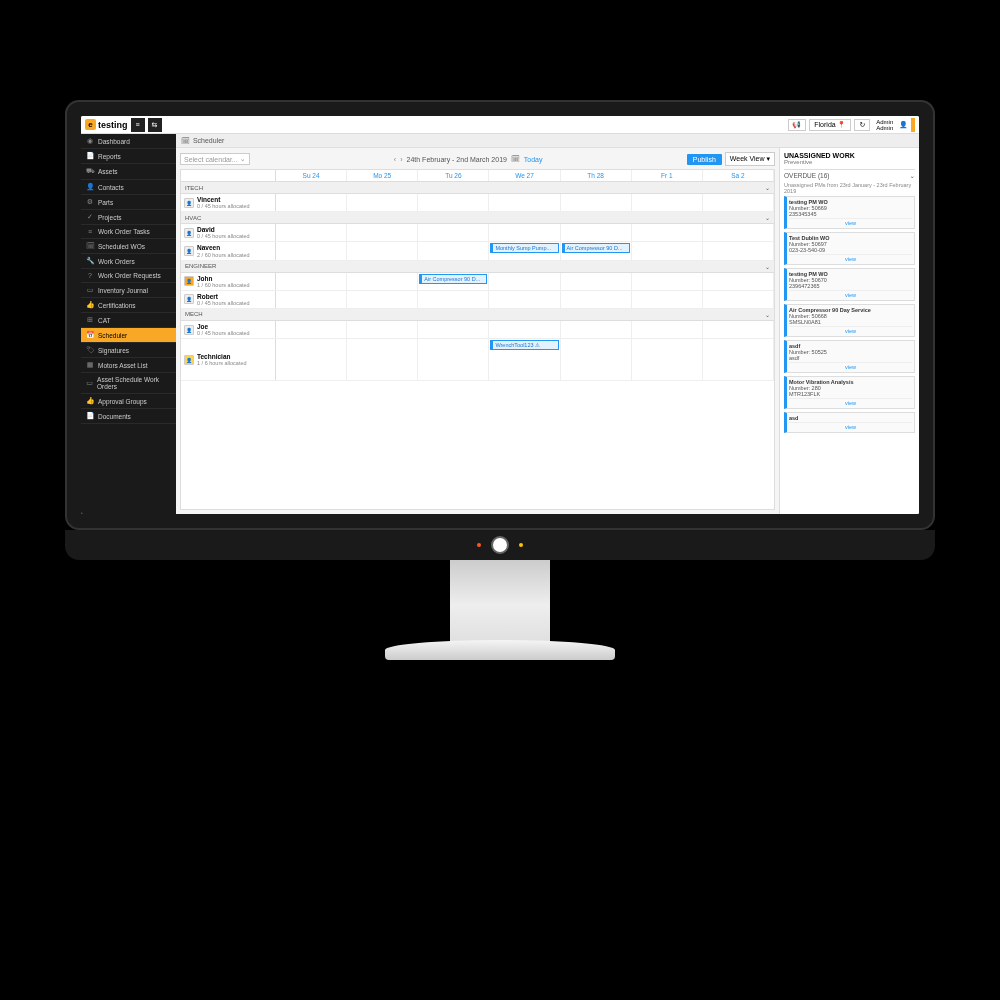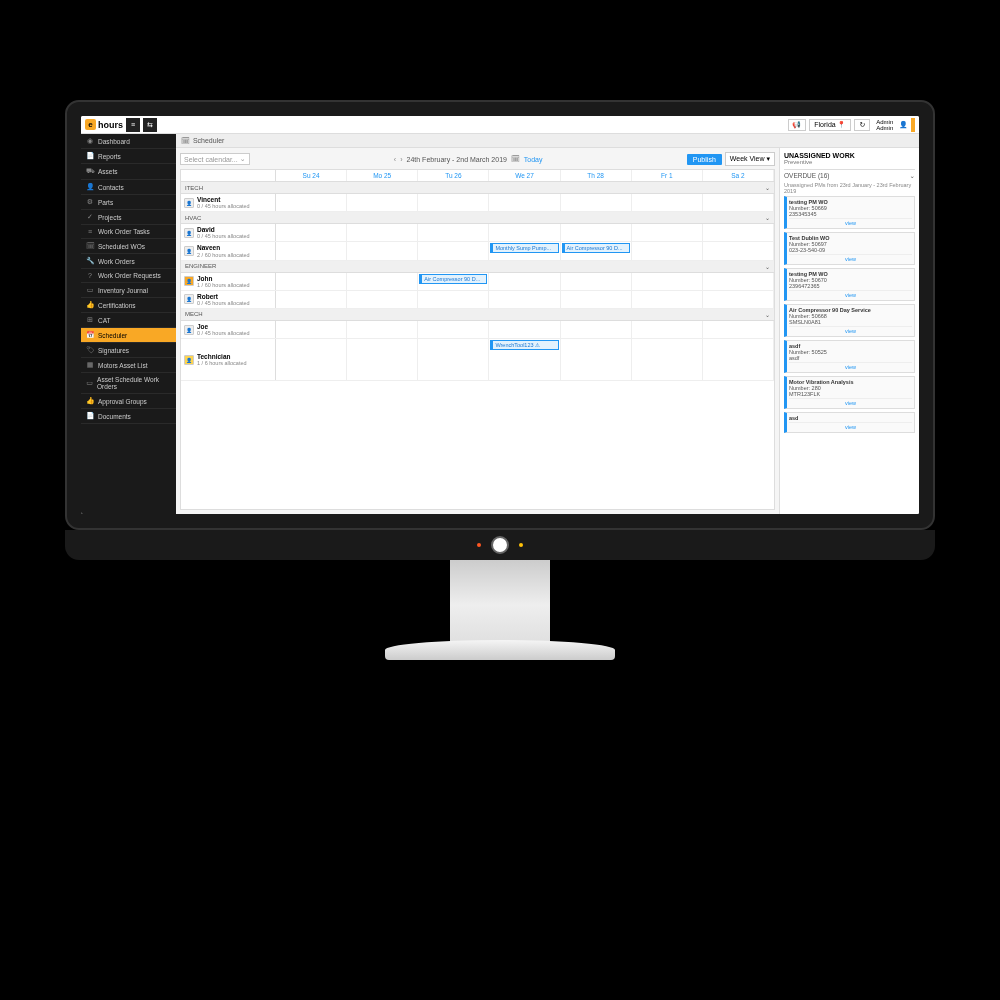--- a/index.html
+++ b/index.html
@@ -82,21 +82,21 @@
 <div class="shadow"></div>
 <div class="stand-neck"></div>
 <div class="stand-base"></div>
 
 <div class="monitor">
 <div class="screen">
 
   <div class="topbar">
     <div class="logo">
       <span class="logo-icon">e</span>
-      <span>hours</span>
+      <span>testing</span>
     </div>
     <div class="topbar-btn">≡</div>
     <div class="topbar-btn">⇆</div>
     <div class="topbar-spacer"></div>
     <div class="topbar-right">
       <div class="loc-box">
             <span>📢</span>
           </div>
       <div class="loc-box">
         <span>Florida</span>

